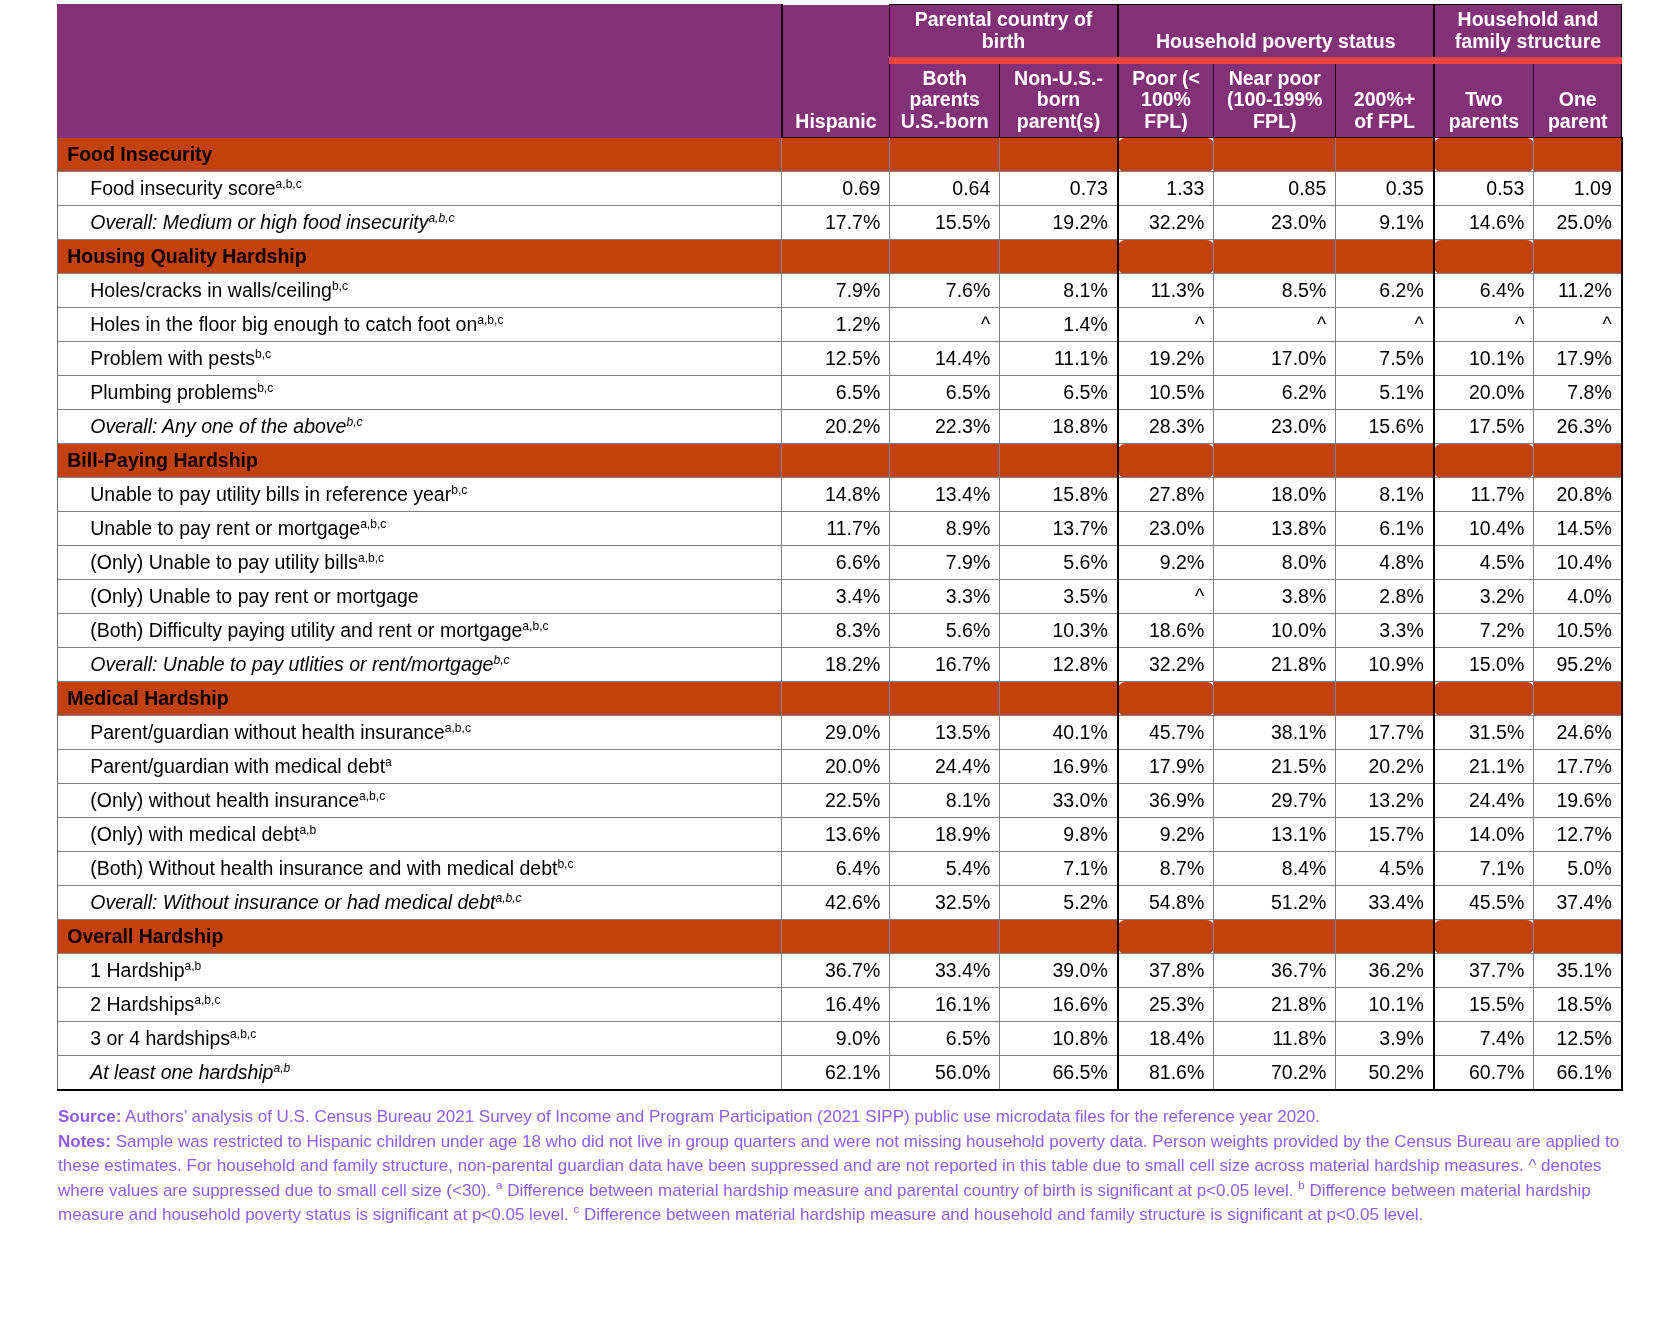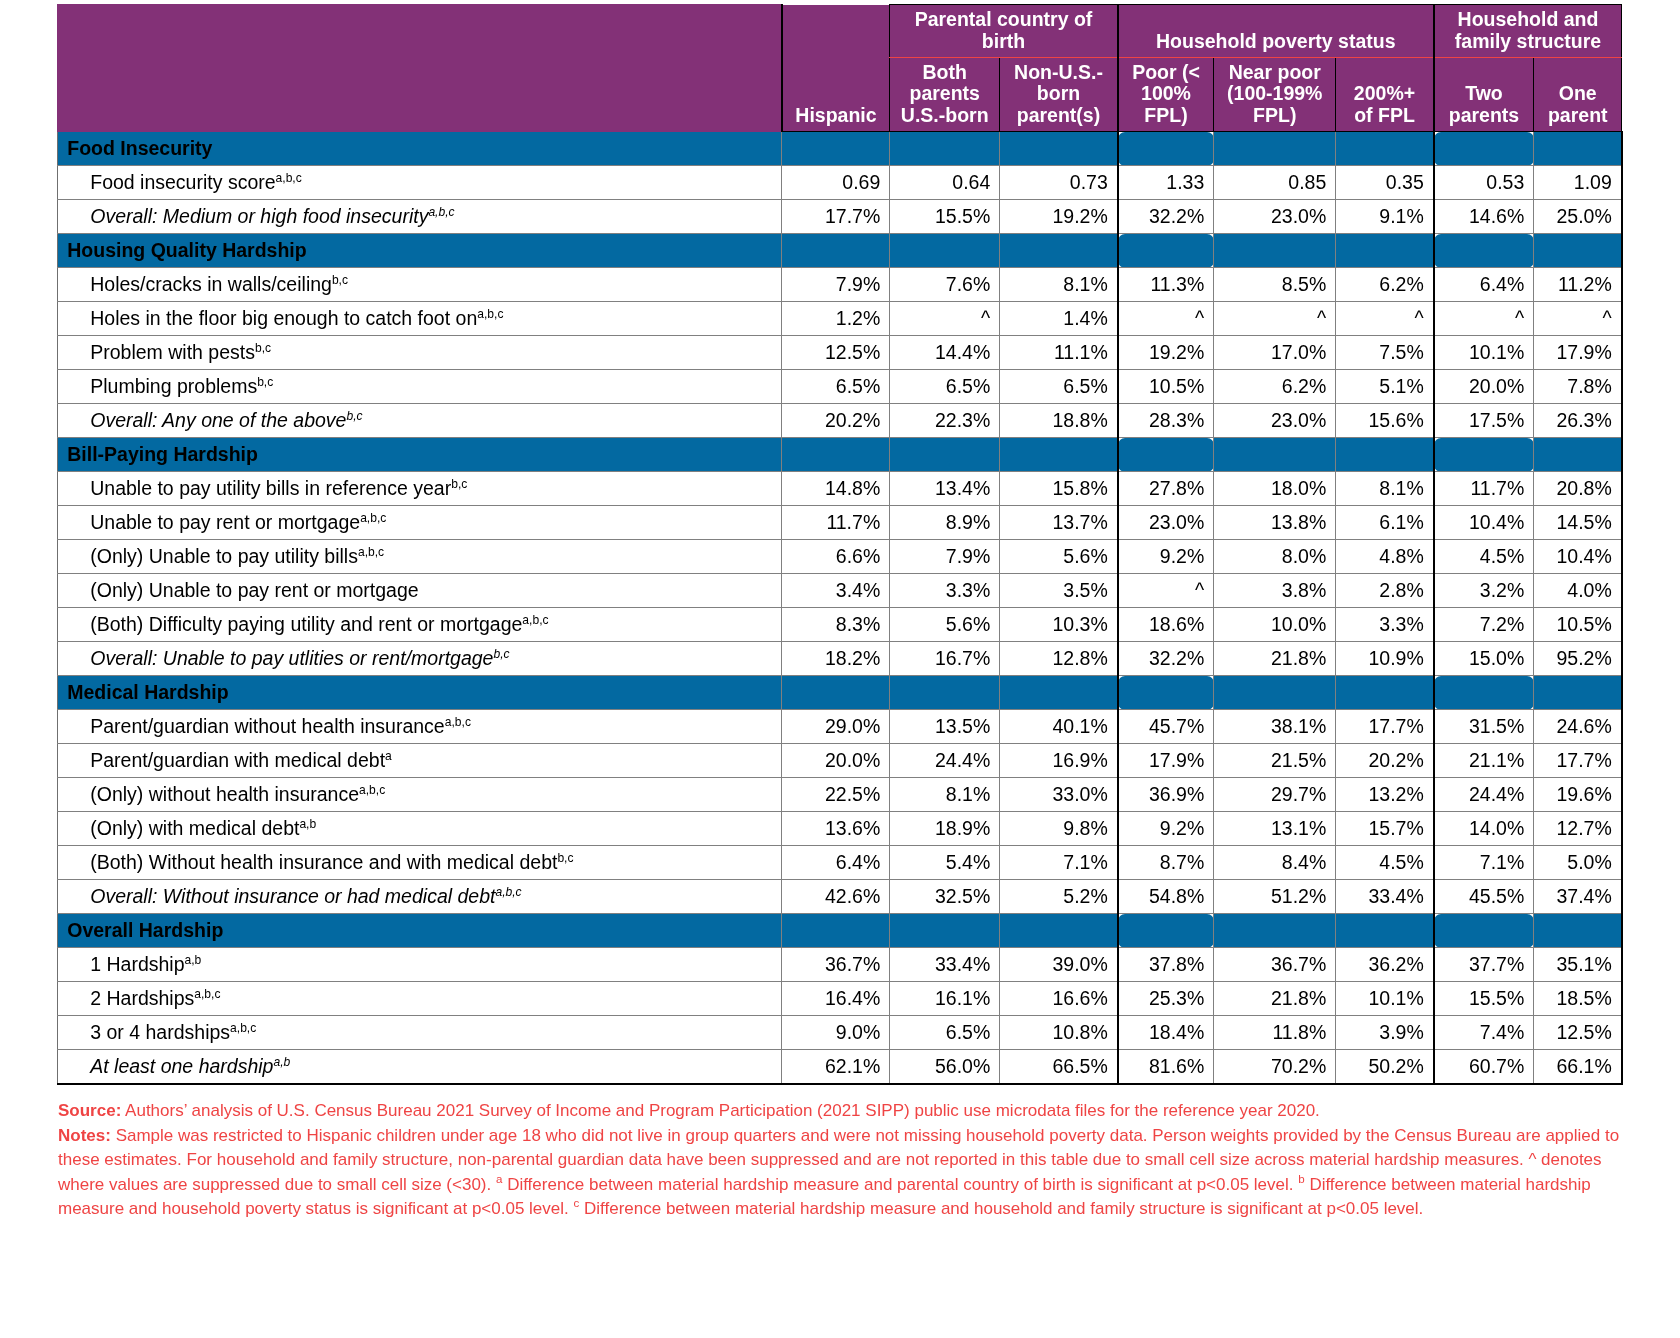--- a/index.html
+++ b/index.html
@@ -40,21 +40,21 @@
     font-size: 19.5px;
   }
   th.hdr-blank-left {
     background: #833177;
     border-left: 1px solid #833177;
     border-top: 1px solid #833177;
     border-bottom: 1px solid #833177;
     border-right: 2px solid #000000;
   }
   th.grp {
-    border-bottom: 1px solid #ef4444;
+    border-bottom: 7px solid #ef4444;
   }
   th.grp-empty {
     border: none;
     background: #833177;
   }
   th.thick-left { border-left: 2.5px solid #000000; }
   th.no-top { border-top: 1px solid #833177; }
 
   
   tbody td {
@@ -71,21 +71,21 @@
     border-left: 1px solid #6f6f6f;
   }
   td.num {
     text-align: right;
     white-space: nowrap;
   }
   td.thick-left { border-left: 2.5px solid #000000; border-radius: 7px; }
   td.thick-right { border-right: 2.5px solid #000000; }
 
   tr.section td {
-    background: #0369a1;
+    background: #c2410c;
     font-weight: bold;
   }
   tr.section td.lbl { padding-left: 9px; }
 
   td.indent { padding-left: 32px; }
   td.ital { font-style: italic; padding-left: 32px; }
 
   tr.last-row td { border-bottom: 2.5px solid #000000; }
   tr.first-body td { border-top: none; }
 
@@ -94,21 +94,21 @@
     vertical-align: super;
     line-height: 0;
   }
 
   
   .notes {
     width: 1564px;
     margin: 14px auto 0 auto;
     font-size: 17px;
     line-height: 1.42;
-    color: #ef4444;
+    color: #8b5cf6;
   }
   .notes p { margin: 0 0 1px 0; }
   .notes b { font-weight: bold; }
   .notes sup { font-size: 0.68em; }
 </style>
 </head>
 <body>
 
 <div id="page">
 

